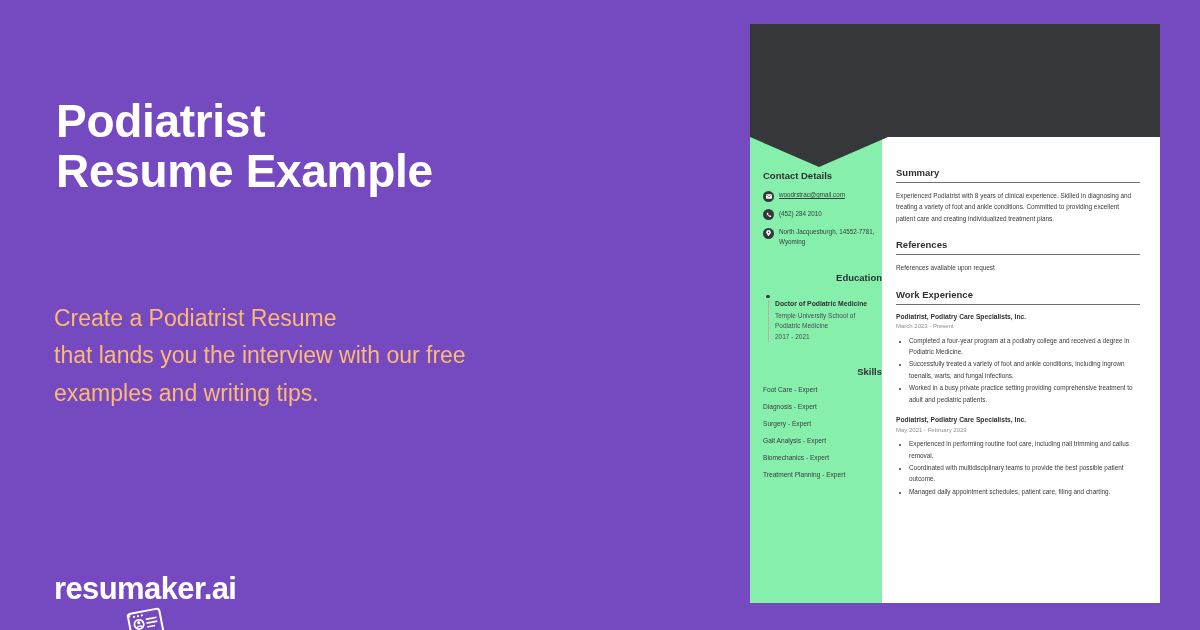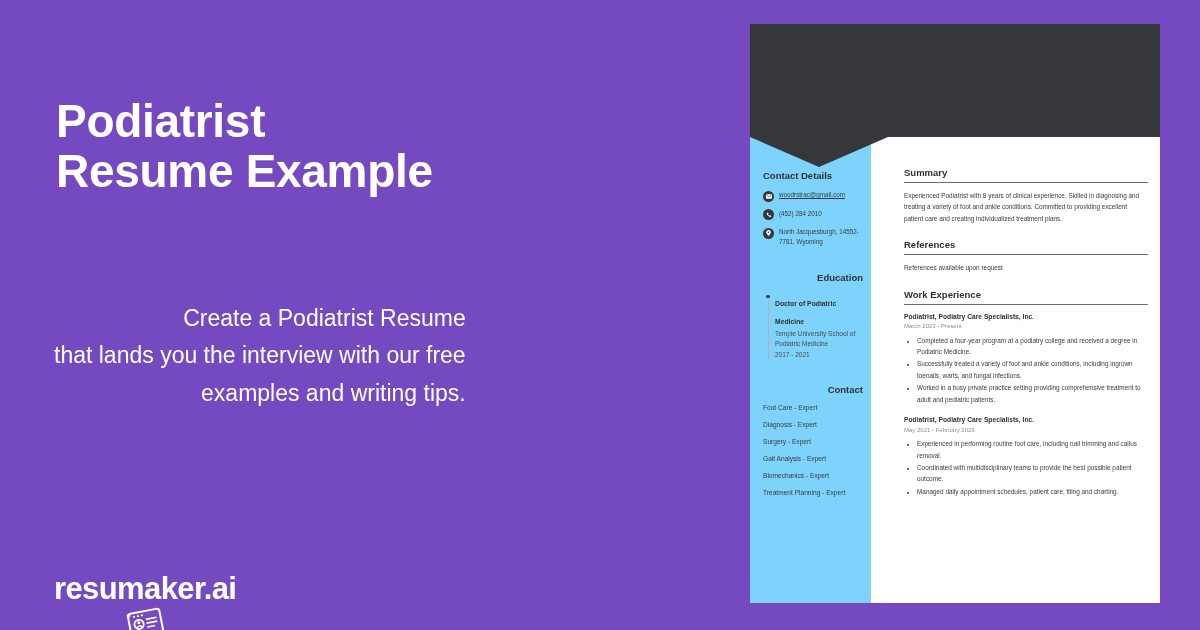--- a/index.html
+++ b/index.html
@@ -15,22 +15,22 @@
   .promo { position:absolute; left:0; top:0; width:750px; height:630px; }
 
   .promo-title {
     position:absolute; left:56px; top:96px;
     color:#ffffff; font-size:46px; line-height:1.09;
     font-weight:700; letter-spacing:-0.3px; white-space:pre-line;
   }
 
   .promo-sub {
     position:absolute; left:54px; top:300px;
-    color:#ffffff; font-size:23px; line-height:1.62;
-    font-weight:400; white-space:pre-line;text-align:right;
+    color:#fdba74; font-size:23px; line-height:1.62;
+    font-weight:400; white-space:pre-line;
   }
 
   
   .logo { position:absolute; left:54px; top:571px; display:flex; align-items:center;flex-direction:column; }
   .logo-text { color:#fff; font-size:31px; font-weight:700; letter-spacing:-0.6px; }
   .logo-mark { margin-left:4px; position:relative; width:52px; height:52px; }
   .logo-mark svg { position:absolute; left:0; top:-4px; }
 
   
   .resume {
@@ -55,22 +55,22 @@
     position:absolute; left:150px; top:26px;
     color:#ffffff; font-size:22px; font-weight:400; letter-spacing:0.2px;
   }
   .res-role {
     position:absolute; left:151px; top:56px;
     color:#cfd1d4; font-size:10px; font-weight:400;
   }
 
   
   .res-side {
-    position:absolute; left:0; top:113px; width:121px; height:466px;
-    background:#7dd3fc; padding:33px 8px 0 13px;
+    position:absolute; left:0; top:113px; width:132px; height:466px;
+    background:#86efac; padding:33px 0 0 13px;
   }
   .side-h {
     font-size:9.5px; font-weight:700; color:#2f3033; margin-bottom:9px;
   }
   .side-h.gap { margin-top:24px;text-align:right; }
 
   .contact-row { display:flex; align-items:flex-start; margin-bottom:7px; }
   .c-ico {
     width:11px; height:11px; border-radius:50%; background:#35373b;
     flex:0 0 11px; margin-right:5px; margin-top:0.5px;
@@ -87,21 +87,21 @@
   .edu-dot { width:3.5px; height:3.5px; border-radius:50%; background:#35373b; }
   .edu-line { width:1px; flex:1; background:#b9aea8; margin-top:2px; }
   .edu-body { padding-left:2px; }
   .edu-deg { font-size:6.8px; font-weight:700; color:#2f3033; line-height:1.52; }
   .edu-sch { font-size:6.5px; color:#4a4b4e; line-height:1.6; margin-top:1px; }
   .edu-yr  { font-size:6.5px; color:#4a4b4e; line-height:1.6; }
 
   .skill { font-size:6.6px; color:#3a3b3e; margin-bottom:10px; }
 
   
-  .res-main { position:absolute; left:142px; top:113px; width:272px; padding:30px 16px 0 12px; }
+  .res-main { position:absolute; left:134px; top:113px; width:272px; padding:30px 16px 0 12px; }
   .m-h { font-size:9.5px; font-weight:700; color:#2f3033; }
   .m-rule { height:1px; background:#6e6f72; margin:4px 0 7px 0; }
   .m-sec { margin-bottom:15px; }
   .m-p { font-size:6.4px; color:#3a3b3e; line-height:1.78; }
 
   .job { margin-bottom:10px; }
   .job-title { font-size:6.7px; font-weight:700; color:#2f3033; line-height:1.5; }
   .job-date { font-size:6px; color:#8d8e91; line-height:1.6; margin-top:0.5px; }
   .job-ul { margin:3px 0 0 13px; }
   .job-li {
@@ -216,21 +216,21 @@
         <span class="edu-dot"></span>
           <span class="edu-line"></span>
       </span>
       <span class="edu-body">
         <span class="edu-deg">Doctor of Podiatric Medicine</span>
         <div class="edu-sch">Temple University School of Podiatric Medicine</div>
         <div class="edu-yr">2017 - 2021</div>
       </span>
     </div>
 
-    <div class="side-h gap">Contact</div>
+    <div class="side-h gap">Skills</div>
 
     <div class="skill">Foot Care - Expert</div>
     <div class="skill">Diagnosis - Expert</div>
     <div class="skill">Surgery - Expert</div>
     <div class="skill">Gait Analysis - Expert</div>
     <div class="skill">Biomechanics - Expert</div>
     <div class="skill">Treatment Planning - Expert</div>
   </div>
 
   <div class="res-main">

